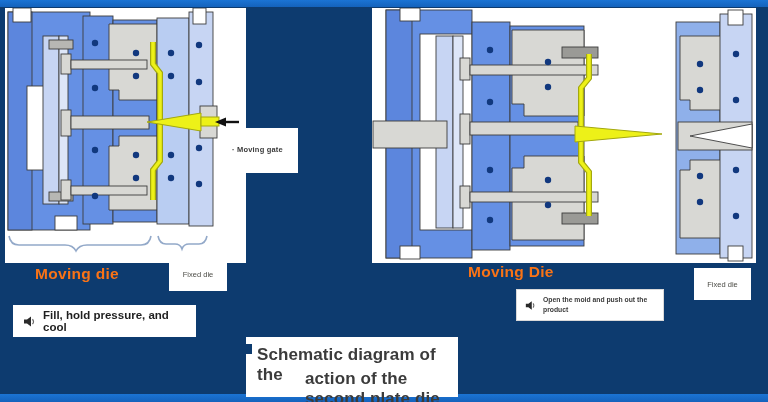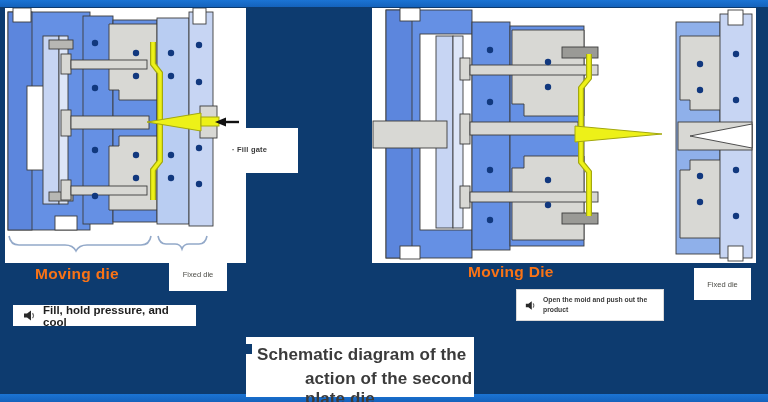--- a/index.html
+++ b/index.html
@@ -17,42 +17,42 @@
   .inlet-box{position:absolute;left:225px;top:128px;width:73px;height:45px;background:#fff;}
   .inlet-box span{position:absolute;left:7px;top:17px;font-size:7.5px;font-weight:bold;color:#3a3a3a;letter-spacing:.2px;}
   .die-label{position:absolute;color:#f97316;font-size:15.5px;font-weight:600;letter-spacing:.3px;}
   .die-label.l1{left:35px;top:265px;}
   .die-label.r1{left:468px;top:263px;}
   .fixed-box{position:absolute;background:#fff;display:flex;align-items:center;justify-content:center;
              font-size:7.5px;font-weight:normal;color:#4c4c46;}
   .fixed-box.l{left:169px;top:258px;width:58px;height:33px;}
   .fixed-box.r{left:694px;top:268px;width:57px;height:32px;}
   .caption{position:absolute;background:#fff;display:flex;align-items:center;gap:7px;box-sizing:border-box;}
-  .caption.fill{left:13px;top:305px;width:183px;height:21px;padding:0 10px;}
+  .caption.fill{left:13px;top:305px;width:183px;height:32px;padding:0 10px;}
   .caption.fill span{font-size:11.5px;font-weight:600;color:#1f1f1f;}
   .caption.open{left:516px;top:289px;width:148px;height:32px;padding:0 8px;border:1px solid #d9d9d9;}
   .caption.open span{font-size:6.8px;font-weight:600;color:#3a3a3a;line-height:1.45;width:112px;}
   .spk{flex:0 0 auto;}
-  .title-box{position:absolute;left:246px;top:337px;width:228px;height:60px;background:#fff;}
+  .title-box{position:absolute;left:246px;top:337px;width:212px;height:60px;background:#fff;}
   .title-box .notch{position:absolute;left:0;top:7px;width:6px;height:10px;background:#0d3b6f;}
   .title-box .tline{position:absolute;left:11px;font-size:17px;font-weight:600;color:#3b3b3b;letter-spacing:.1px;}
   .title-box .t1{top:8px;}
   .title-box .t2{top:32px;margin-left:48px;}
 </style>
 </head>
 <body>
 
 <div class="stage">
 
   <div class="bar top"></div>
   <div class="bar bottom"></div>
 
   <div class="panel left"></div>
   <div class="inlet-box">
-    <span>· Fill gate</span>
+    <span>· Moving gate</span>
   </div>
 
   <svg class="die left" width="241" height="255" viewBox="0 0 241 255">
     <g stroke="#3d3d3d" stroke-width="0.9">
       <rect x="3" y="4" width="82" height="218" fill="#6590e4"></rect>
       <rect x="3" y="4" width="24" height="218" fill="#5c86dd"></rect>
       <rect x="22" y="78" width="30" height="84" fill="#ffffff"></rect>
       <rect x="8" y="0" width="18" height="14" fill="#ffffff"></rect>
       <rect x="50" y="208" width="22" height="14" fill="#ffffff"></rect>
       <rect x="38" y="28" width="16" height="168" fill="#c7d5f3"></rect>

